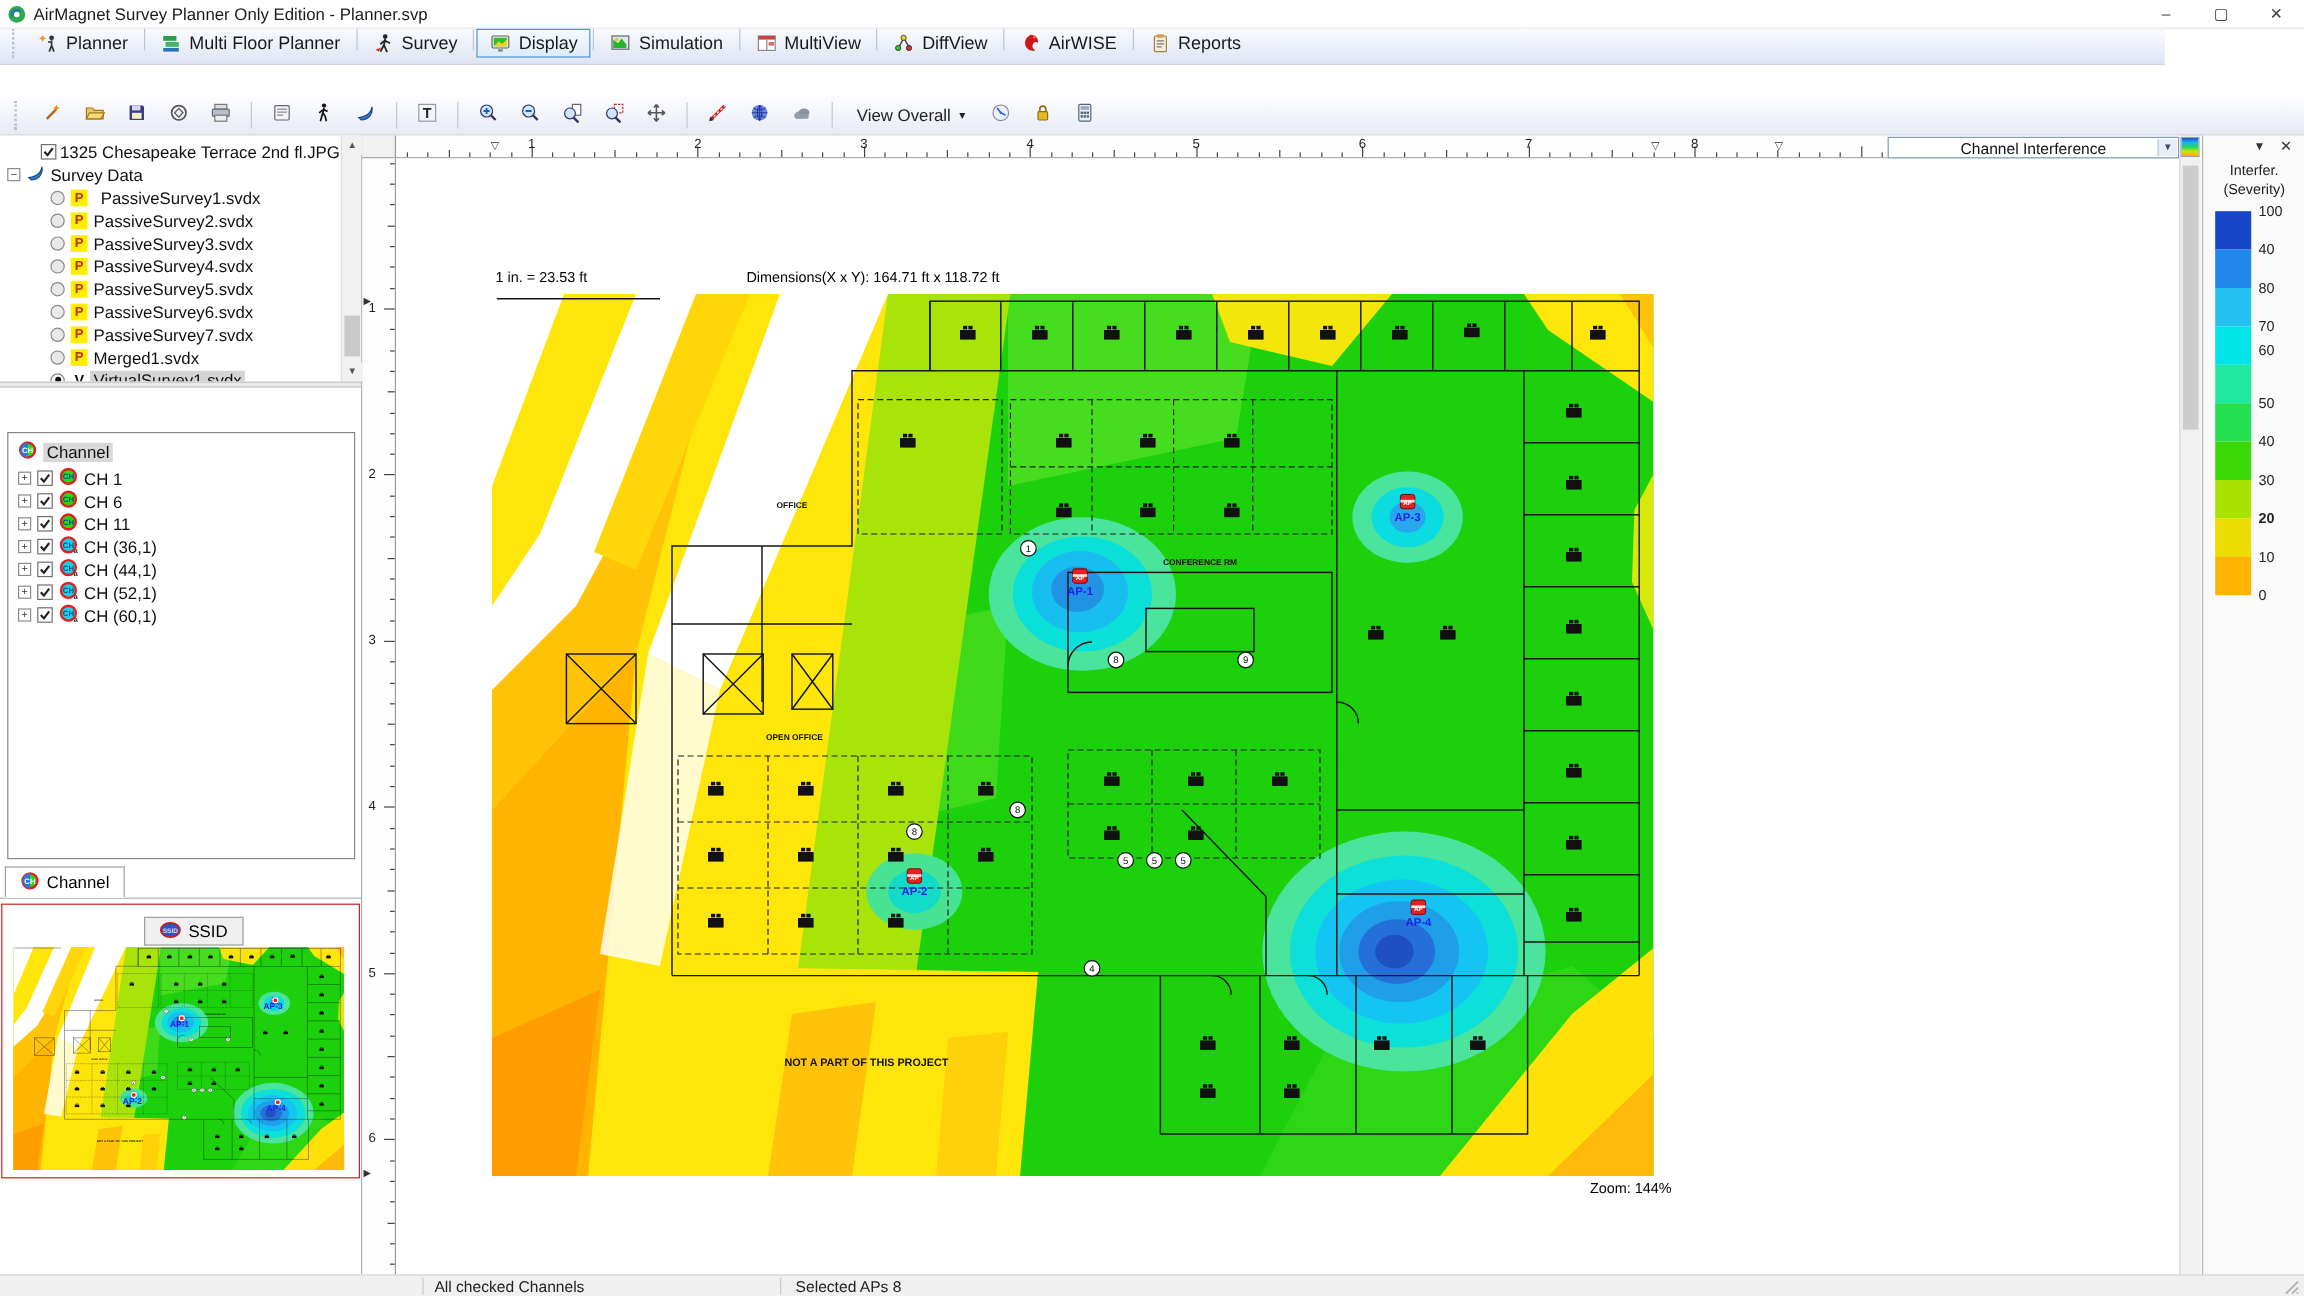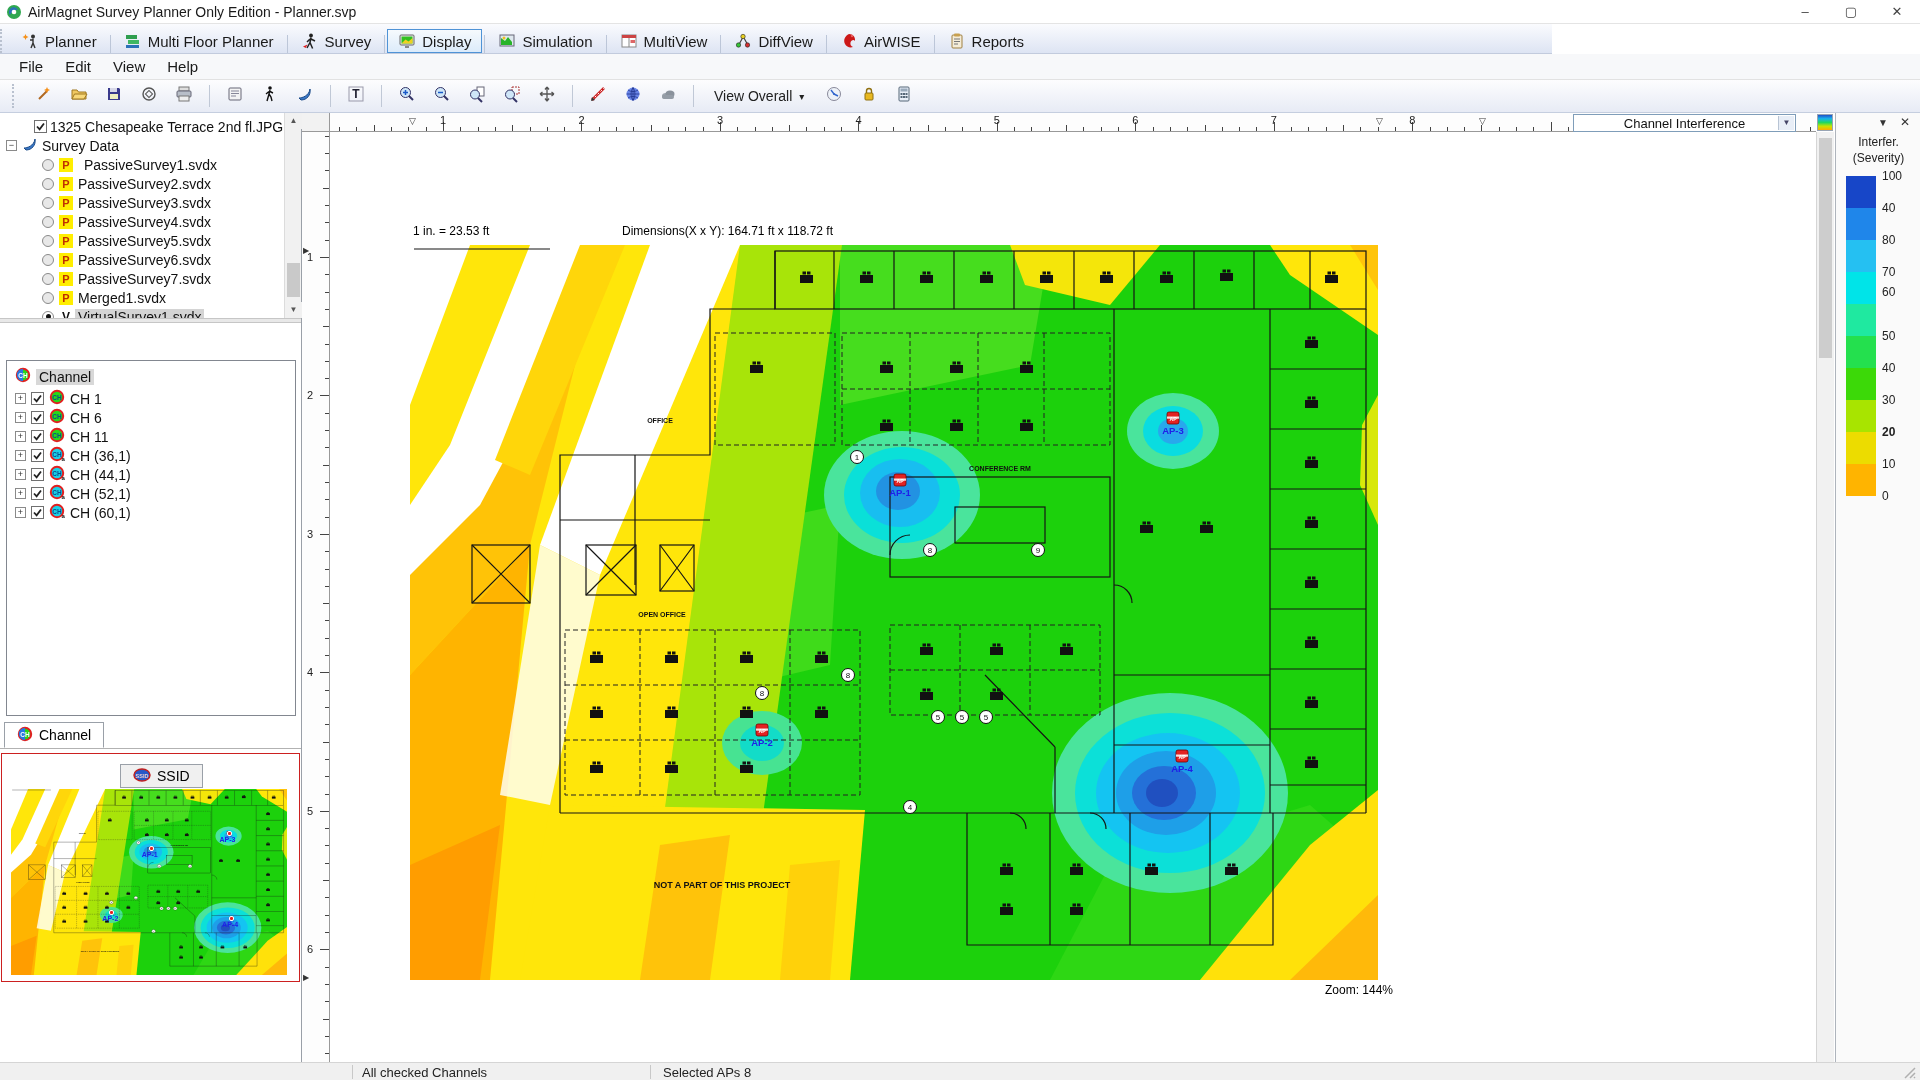--- a/index.html
+++ b/index.html
@@ -4,21 +4,21 @@
 <style>
   html,body{margin:0;padding:0;background:#888;}
   *{box-sizing:border-box;font-family:"Liberation Sans","DejaVu Sans",sans-serif;}
   #app{position:relative;width:1920px;height:1080px;background:#fff;overflow:hidden;}
   .abs{position:absolute;}
   
   #titlebar{left:0;top:0;width:1920px;height:24px;background:#ffffff;border-bottom:1px solid #e4e4e4;}
   #title-text{left:28px;top:4px;font-size:14px;color:#1a1a1a;white-space:nowrap;}
   .wbtn{top:0;width:46px;height:24px;text-align:center;line-height:23px;font-size:13px;color:#444;}
   
-  #ribbon{left:0;top:24px;width:1552px;height:30px;background:linear-gradient(#fafbfe,#dde4f3);border-bottom:1px solid #c2cbdd;display:flex;align-items:flex-end;padding-left:0;}
+  #ribbon{left:0;top:24px;width:1804px;height:30px;background:linear-gradient(#fafbfe,#dde4f3);border-bottom:1px solid #c2cbdd;display:flex;align-items:flex-start;padding-left:10px;}
   .rtab{display:flex;align-items:center;gap:6px;height:24px;padding:0 10px;font-size:15px;color:#1a1a1a;border:1px solid transparent;white-space:nowrap;}
   .rtab.active{border:1px solid #4f93d6;background:linear-gradient(#f6fafd,#dcebfa);}
   .rsep{width:1px;height:18px;background:#bcc6d8;margin:0 2px;}
   .ricon svg{display:block;}
   
   #menubar{left:0;top:54px;width:1920px;height:26px;background:#f7f8fa;border-bottom:1px solid #e2e2e2;display:flex;align-items:center;padding-left:8px;}
   .menu-item{padding:3px 11px;font-size:15px;color:#1a1a1a;}
   
   #toolbar{left:0;top:80px;width:1920px;height:33px;background:linear-gradient(#fdfdfe,#e7ebf5);border-bottom:1px solid #c5cedf;display:flex;align-items:center;padding-left:12px;gap:9px;}
   .tbtn{width:26px;height:26px;display:flex;align-items:center;justify-content:center;border:1px solid transparent;}
@@ -62,21 +62,21 @@
   .htick{position:absolute;bottom:0;width:1px;background:#444;}
   .hnum{position:absolute;top:1px;font-size:11px;color:#222;}
   .hmarker{position:absolute;top:3px;font-size:9px;color:#333;}
   #ruler-v{left:302px;top:132px;width:28px;height:930px;background:#fdfdfd;border-right:1px solid #999;overflow:hidden;}
   .vtick{position:absolute;right:0;height:1px;background:#444;}
   .vnum{position:absolute;left:5px;font-size:11px;color:#222;}
   .vmarker{position:absolute;left:1px;font-size:8px;color:#333;}
   #canvas{left:330px;top:132px;width:1486px;height:930px;background:#ffffff;overflow:hidden;}
   .blue-note{position:absolute;font-size:12px;color:#000000;white-space:nowrap;}
   #plan-wrap{position:absolute;left:80px;top:113px;width:968px;height:735px;}
-  #view-combo{left:1573px;top:114px;width:223px;height:18px;background:#fff;border:1px solid #7f9db9;font-size:13px;color:#111;display:flex;align-items:center;justify-content:center;}
+  #view-combo{left:1573px;top:114px;width:243px;height:18px;background:#fff;border:1px solid #7f9db9;font-size:13px;color:#111;display:flex;align-items:center;justify-content:center;}
   #view-combo .arrowbox{position:absolute;right:1px;top:1px;width:16px;height:14px;background:#e8eef7;border-left:1px solid #b8c4d4;font-size:8px;color:#446;text-align:center;line-height:14px;}
   #colorbar-btn{left:1817px;top:114px;width:16px;height:17px;border:1px solid #98a4b4;background:linear-gradient(#2050c8,#18b4ec,#20d860,#c8e400,#ffaa00);}
   #canvas-scroll{left:1816px;top:132px;width:18px;height:930px;background:#f1f1f1;border-left:1px solid #d5d5d5;}
   #canvas-scroll-thumb{left:2px;top:6px;width:13px;height:220px;background:#cdcdcd;}
   
   #legend{left:1835px;top:113px;width:85px;height:949px;background:#fafafa;border-left:1px solid #aeb4bc;}
   #legend-collapse{left:42px;top:4px;font-size:10px;color:#333;}
   #legend-close{left:64px;top:2px;font-size:12px;color:#333;}
   #legend-t1{left:0;top:22px;width:85px;text-align:center;font-size:12px;color:#222;}
   #legend-t2{left:0;top:38px;width:85px;text-align:center;font-size:12px;color:#222;}
@@ -384,26 +384,20 @@
           <svg width="18" height="18" viewBox="0 0 18 18">
             <rect x="4" y="3" width="10" height="13" rx="1" fill="#f4ecd8" stroke="#a08040"></rect>
             <rect x="6" y="1.5" width="6" height="3" rx="1" fill="#c8a050"></rect>
             <path d="M6 7h6M6 9.5h6M6 12h4" stroke="#777" stroke-width="1"></path>
           </svg>
         </span>
         <span class="rlabel">Reports</span>
       </div>
     </div>
 
-  <div id="menubar" class="abs">
-      <div class="menu-item">File</div>
-      <div class="menu-item">Edit</div>
-      <div class="menu-item">View</div>
-      <div class="menu-item">Help</div>
-    </div>
 
   <div id="toolbar" class="abs">
       <div class="grip"></div>
       <div class="tbtn">
         <span><svg width="18" height="18" viewBox="0 0 18 18">
             <path d="M4 14L12 6" stroke="#b06820" stroke-width="2"></path>
             <path d="M12 2l.9 2.1L15 5l-2.1.9L12 8l-.9-2.1L9 5l2.1-.9z" fill="#f59018"></path>
           </svg></span>
       </div>
       <div class="tbtn">

